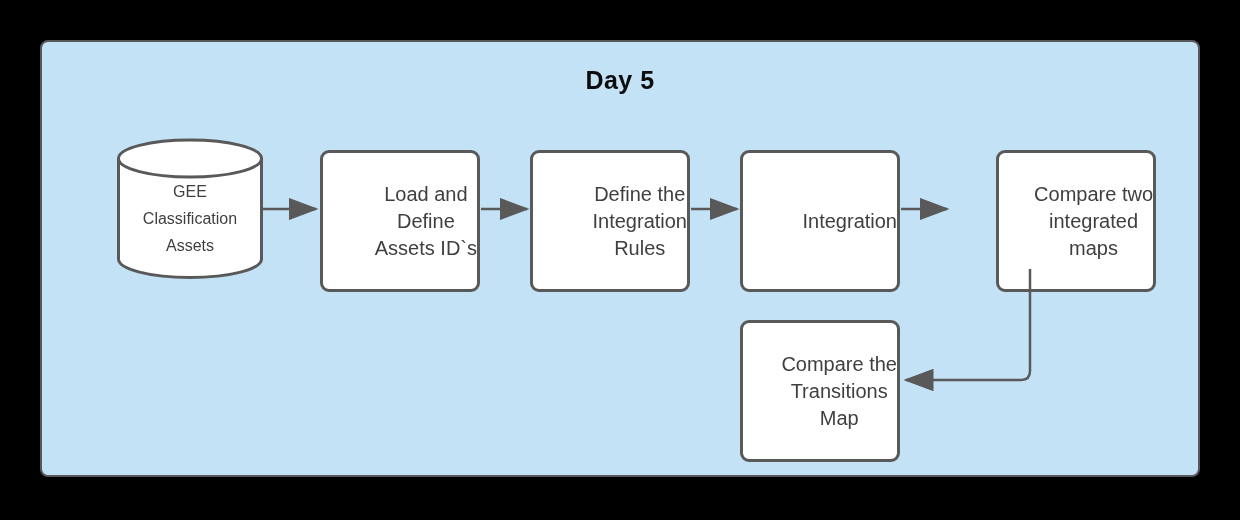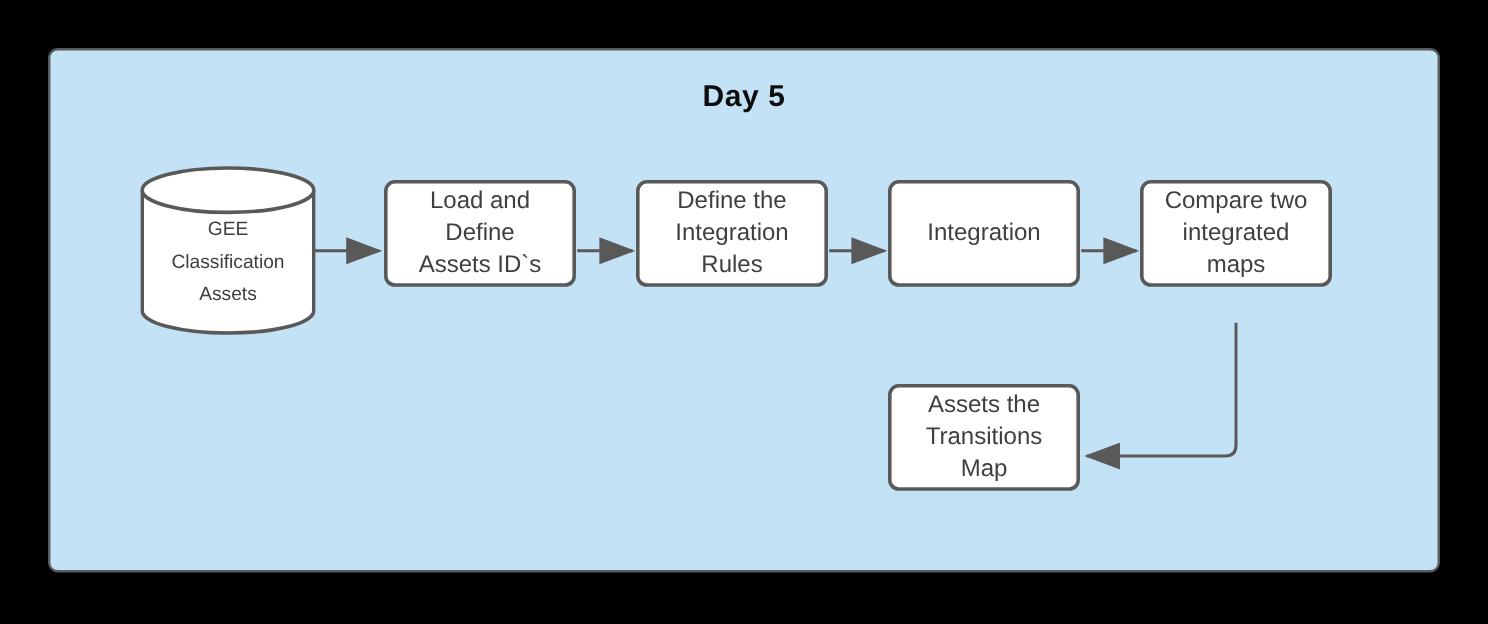--- a/index.html
+++ b/index.html
@@ -11,32 +11,32 @@
   .panel{
     position:absolute;left:40px;top:40px;width:1156px;height:433px;
     background:#c3e2f5;border:2px solid #58595b;border-radius:8px;
   }
   .title{
     position:absolute;left:40px;top:66px;width:1160px;
     text-align:center;font-size:25px;font-weight:bold;color:#0d0d0d;
     letter-spacing:0.5px;
   }
   .node{
-    position:absolute;width:160px;height:89px;box-sizing:border-box;
+    position:absolute;width:160px;height:142px;box-sizing:border-box;
     background:#ffffff;border:3px solid #595959;border-radius:9px;
-    display:flex;align-items:center;justify-content:center;
+    display:flex;align-items:center;justify-content:flex-end;
   }
   .node-label{
     text-align:center;font-size:20px;line-height:27px;color:#3f3f3f;
     white-space:pre-line;
   }
   #node-load-define{left:320px;top:150px;}
   #node-rules{left:530px;top:150px;}
   #node-integration{left:740px;top:150px;}
-  #node-compare{left:950px;top:150px;}
+  #node-compare{left:996px;top:150px;}
   #node-compute{left:740px;top:320px;}
   .cylinder-svg{position:absolute;left:117px;top:138px;}
   .cylinder-label{
     position:absolute;left:119px;top:178px;width:142px;
     text-align:center;font-size:16px;line-height:27px;color:#3f3f3f;
     white-space:pre-line;
   }
   .edges-svg{position:absolute;left:0;top:0;width:1240px;height:520px;pointer-events:none;}
 </style>
 </head>
@@ -66,21 +66,21 @@
 </div>
 <div class="node" id="node-integration">
   <div class="node-label">Integration</div>
 </div>
 <div class="node" id="node-compare">
   <div class="node-label">Compare two
 integrated
 maps</div>
 </div>
 <div class="node" id="node-compute">
-  <div class="node-label">Assets the
+  <div class="node-label">Compare the
 Transitions
 Map</div>
 </div>
 
 <svg class="edges-svg">
   <defs>
     <marker id="arrowhead" markerWidth="12" markerHeight="9" refX="11" refY="4.5" orient="auto">
       <path d="M0 0 L12 4.5 L0 9 Z" fill="#595959"></path>
     </marker>
   </defs>

